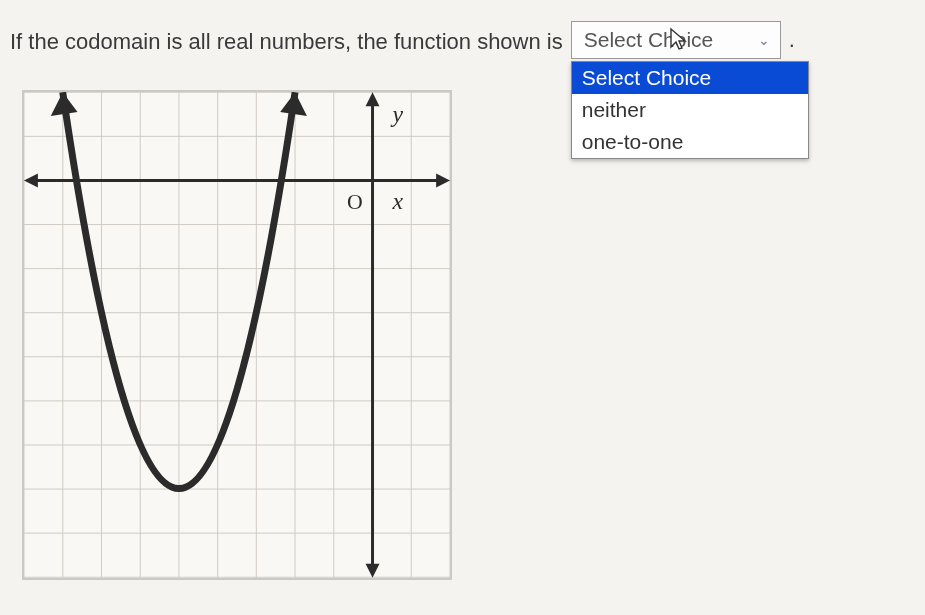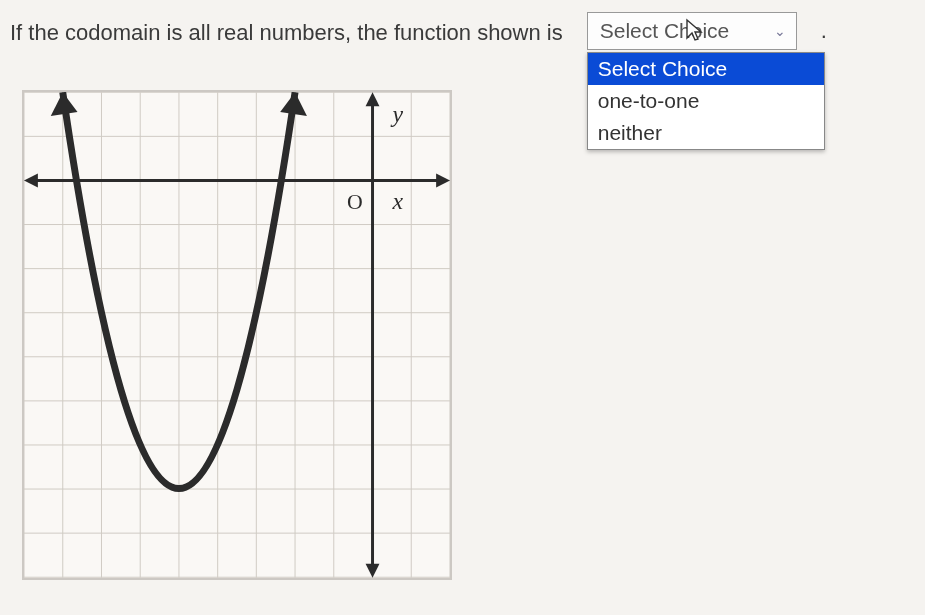--- a/index.html
+++ b/index.html
@@ -7,22 +7,22 @@
       font-family: Arial, Helvetica, sans-serif;
       background: #f5f3f0;
       width: 925px;
       height: 615px;
       position: relative;
       overflow: hidden;
     }
     .question-row {
       display: flex;
       align-items: flex-start;
-      padding: 12px 10px 0 10px;
-      gap: 24px;
+      padding: 21px 10px 0 10px;
+      gap: 8px;
     }
     .question-text {
       font-size: 22px;
       color: #3a3a3a;
       line-height: 1.4;
       padding-top: 6px;
     }
     .select-wrap {
       position: relative;
       display: inline-block;
@@ -104,22 +104,22 @@
       <span class="chev">⌄</span>
       <span class="cursor-icon">
         <svg width="20" height="26" viewBox="0 0 20 26">
           <path d="M3 2 L3 20 L8 15 L11 22 L14 21 L11 14 L17 14 Z" fill="#fff" stroke="#333" stroke-width="1.4"></path>
         </svg>
       </span>
     </div>
 
     <div class="dropdown-panel">
       <div class="dropdown-option highlight">Select Choice</div>
+      <div class="dropdown-option">neither</div>
       <div class="dropdown-option">one-to-one</div>
-      <div class="dropdown-option">neither</div>
     </div>
   </div>
   <span class="period">.</span>
 </div>
 
 <div class="graph-area">
   <svg viewBox="0 0 430 490">
 
     <g stroke="#cfcac3" stroke-width="1">
 

